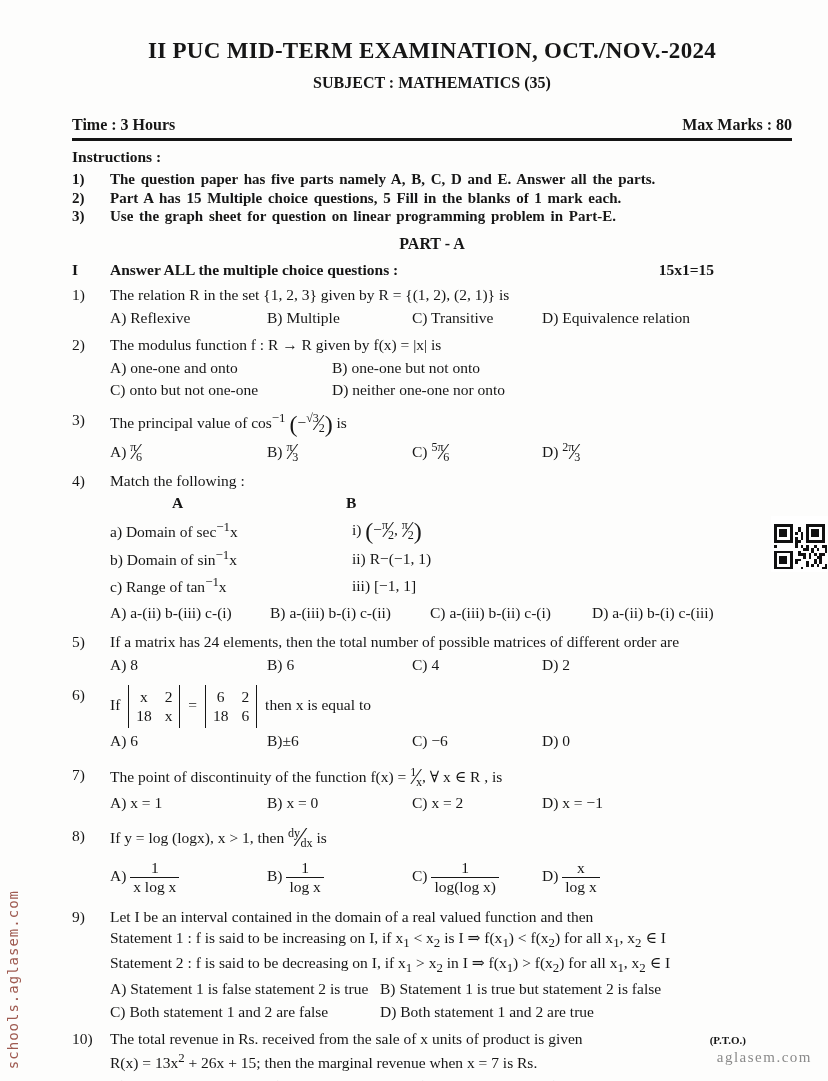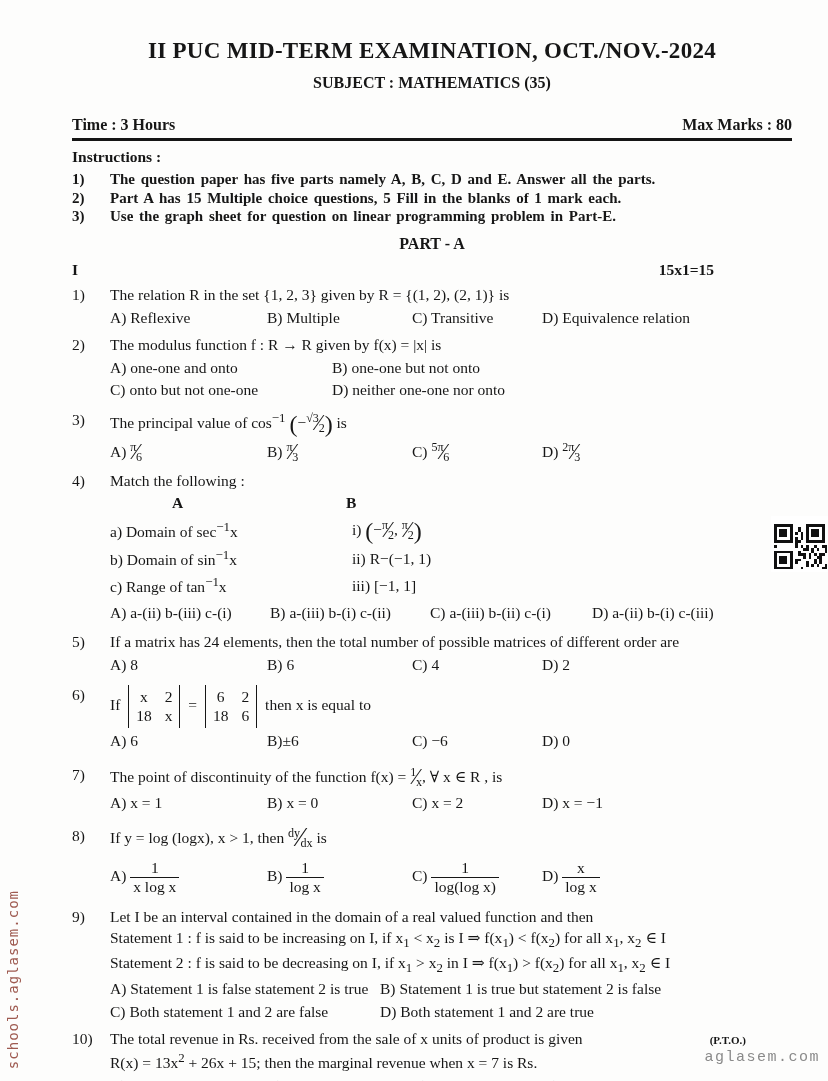--- a/index.html
+++ b/index.html
@@ -57,22 +57,22 @@
   .vd{display:block;border-top:1.3px solid #161616;padding:0 3px;}
   
   .match{margin-top:2px;}
   .match-head{display:flex;font-weight:bold;margin-bottom:3px;}
   .mh-a{width:194px;box-sizing:border-box;padding-left:62px;flex-shrink:0;}
   .mh-b{padding-left:42px;}
   .match-row{display:flex;align-items:center;margin:4px 0;gap:48px;}
   .match-a{width:194px;flex-shrink:0;}
   
   .pto{position:absolute;right:82px;bottom:34px;font-weight:bold;font-size:11px;}
-  .wm-bottom{position:absolute;right:8px;bottom:14px;
-    font-family:Liberation Mono, monospace;
+  .wm-bottom{position:absolute;right:16px;bottom:14px;
+    font-family:Liberation Serif, serif;
     font-size:15px;color:#8a8a8a;letter-spacing:1.5px;}
   .wm-side{position:absolute;left:4px;bottom:12px;
     font-family:"DejaVu Sans Mono","Liberation Mono",monospace;
     font-size:14px;letter-spacing:1px;
     writing-mode:vertical-rl;transform:rotate(180deg);}
   .qr{position:absolute;top:516px;right:-6px;width:64px;height:56px;}
 </style>
 </head>
 <body>
 
@@ -97,20 +97,21 @@
       </div>
       <div class="inst-row">
         <span class="inst-num">3)</span>
         <span class="inst-text">Use the graph sheet for question on linear programming problem in Part-E.</span>
       </div>
     </div>
 
   <div class="part-head">PART - A</div>
   <div class="ansall">
     <span class="qn">I</span>
+    <span>Answer ALL the multiple choice questions :</span>
     <span class="marks">15x1=15</span>
   </div>
 
   <div id="questions">
       <div class="qrow">
         <span class="qn">1)</span>
         <div class="qb">
           <div class="qline">The relation R in the set {1, 2, 3} given by R = {(1, 2), (2, 1)} is</div>
           <div class="opts opts-row4">
             <span class="opt">A) Reflexive</span>

